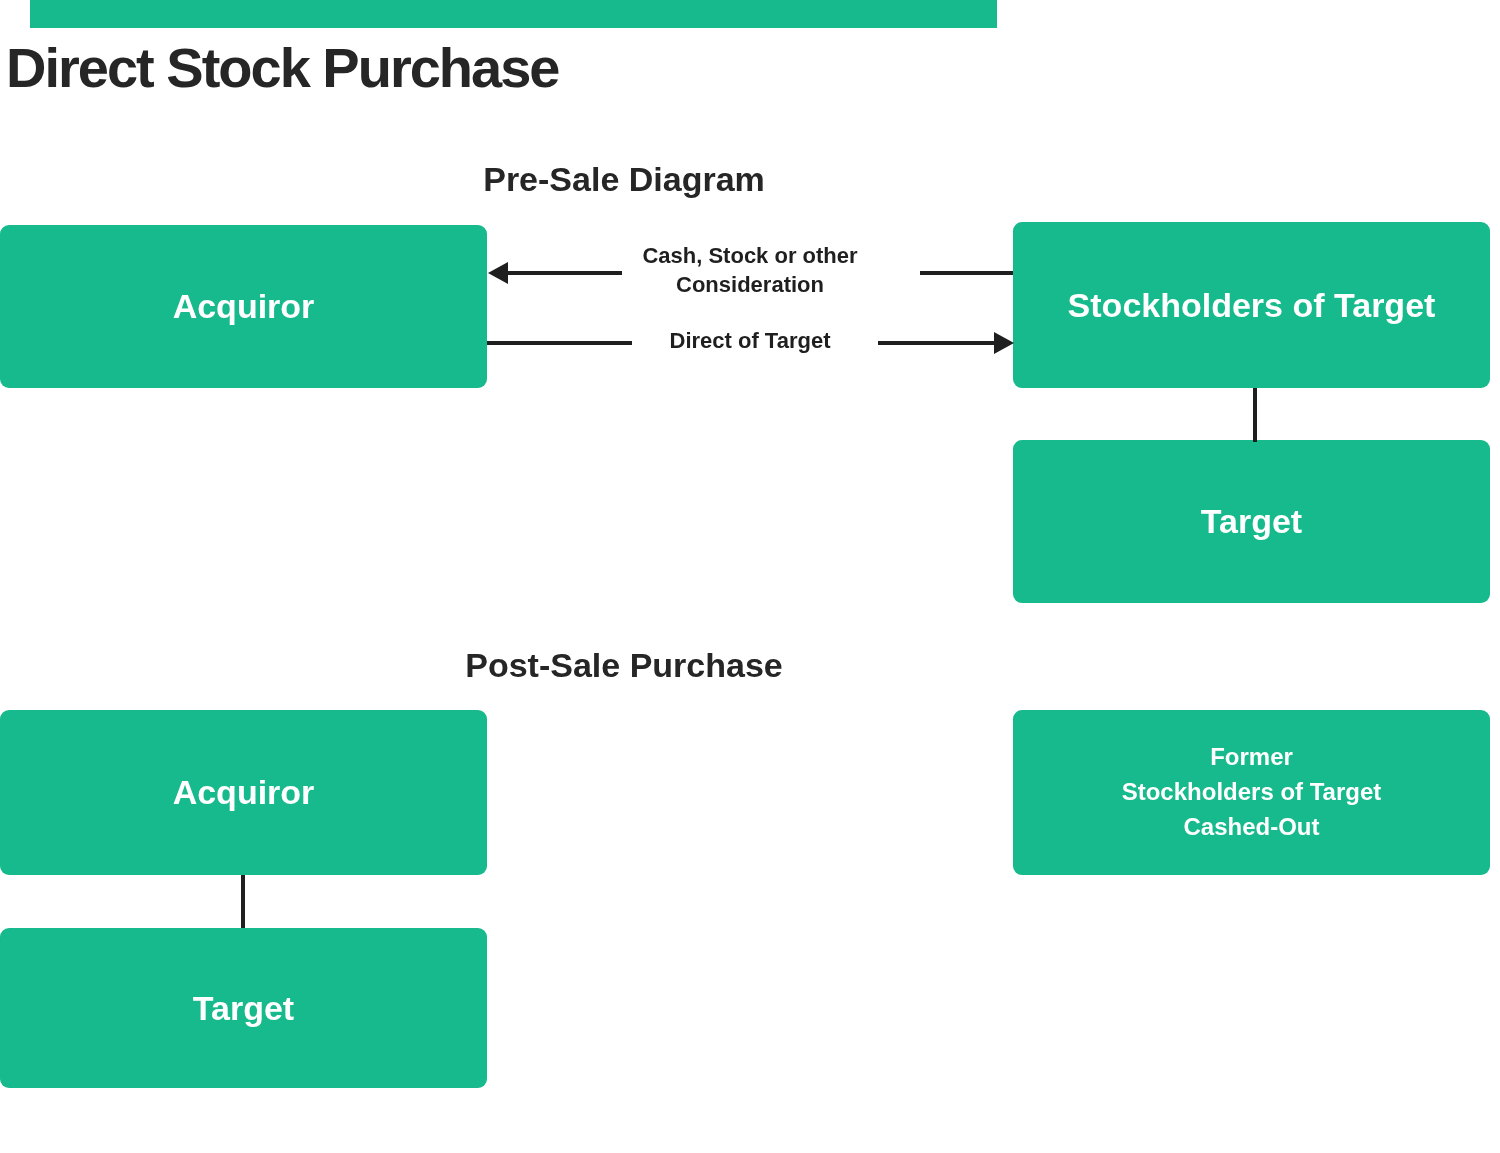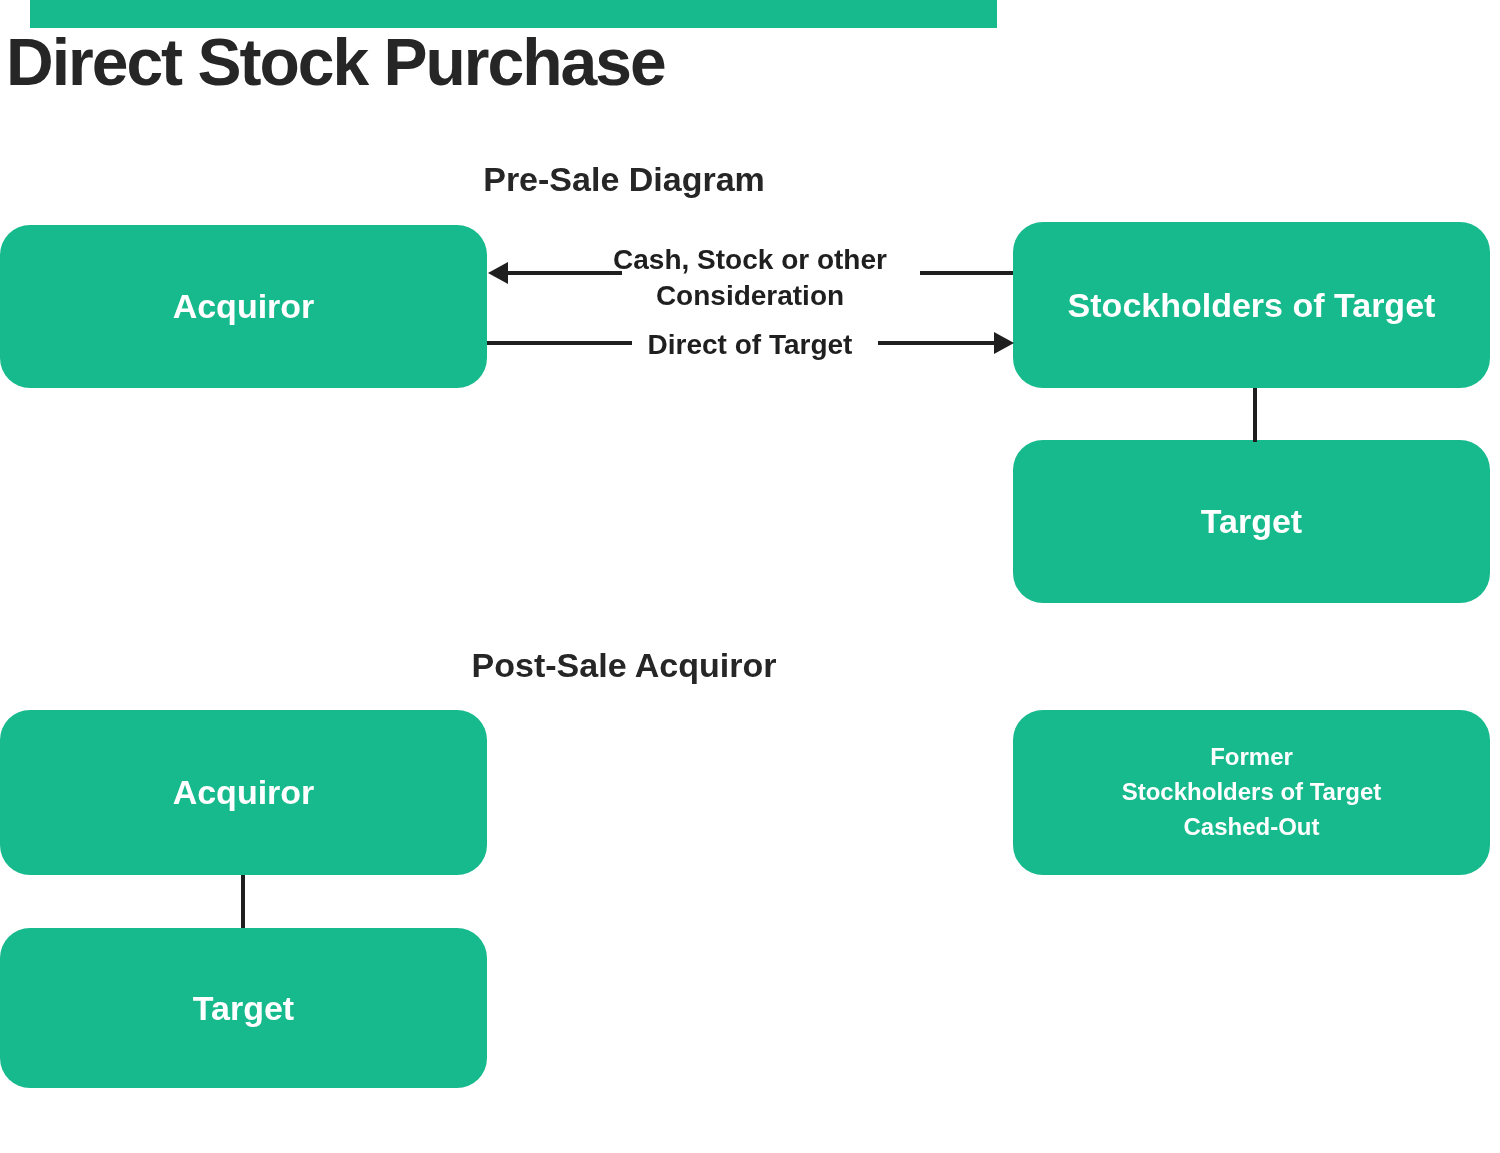--- a/index.html
+++ b/index.html
@@ -17,44 +17,44 @@
     left: 30px;
     top: 0;
     width: 967px;
     height: 28px;
     background: var(--accent);
   }
 
   .title {
     position: absolute;
     left: 6px;
-    top: 24px;
+    top: 35px;
     margin: 0;
-    font-size: 66px;
+    font-size: 56px;
     font-weight: 800;
     color: var(--text-dark);
     letter-spacing: -2px;
   }
 
   .section-heading {
     position: absolute;
     left: 0;
     width: 1248px;
     text-align: center;
     font-size: 34px;
     font-weight: bold;
     color: var(--text-dark);
   }
   .heading-pre  { top: 160px; }
   .heading-post { top: 646px; }
 
   .node {
     position: absolute;
     background: var(--accent);
-    border-radius: 30px;
+    border-radius: 9px;
     display: flex;
     align-items: center;
     justify-content: center;
     text-align: center;
     color: #ffffff;
     font-weight: bold;
     font-size: 34px;
   }
   .pre-acquiror     { left: 0;      top: 225px; width: 487px; height: 163px; }
   .pre-stockholders { left: 1013px; top: 222px; width: 477px; height: 166px; }
@@ -84,21 +84,21 @@
     height: 0;
     border-top: 11px solid transparent;
     border-bottom: 11px solid transparent;
   }
   .arrowhead.point-left  { border-right: 20px solid var(--arrow); left: 488px; top: 262px; }
   .arrowhead.point-right { border-left:  20px solid var(--arrow); left: 994px; top: 332px; }
 
   .arrow-label {
     position: absolute;
     text-align: center;
-    font-size: 28px;
+    font-size: 22px;
     font-weight: bold;
     color: var(--arrow);
     line-height: 1.3;
   }
   .label-consideration { left: 580px; top: 242px; width: 340px; }
   .label-stock         { left: 600px; top: 327px; width: 300px; }
 </style>
 </head>
 <body>
 
@@ -119,21 +119,21 @@
   <div class="arrow-label label-consideration">Cash, Stock or other Consideration</div>
   <div class="line hline l-consideration-right"></div>
 
   <div class="line hline l-stock-left"></div>
   <div class="arrow-label label-stock">Direct of Target</div>
   <div class="line hline l-stock-right"></div>
   <div class="arrowhead point-right"></div>
 
   <div class="line vline l-pre-vertical"></div>
 
-  <div class="section-heading heading-post">Post-Sale Acquiror</div>
+  <div class="section-heading heading-post">Post-Sale Purchase</div>
 
   <div class="node post-acquiror">Acquiror</div>
   <div class="line vline l-post-vertical"></div>
   <div class="node post-target">Target</div>
   <div class="node post-former">Former
 Stockholders of Target
 Cashed-Out</div>
 
 </div>
 

